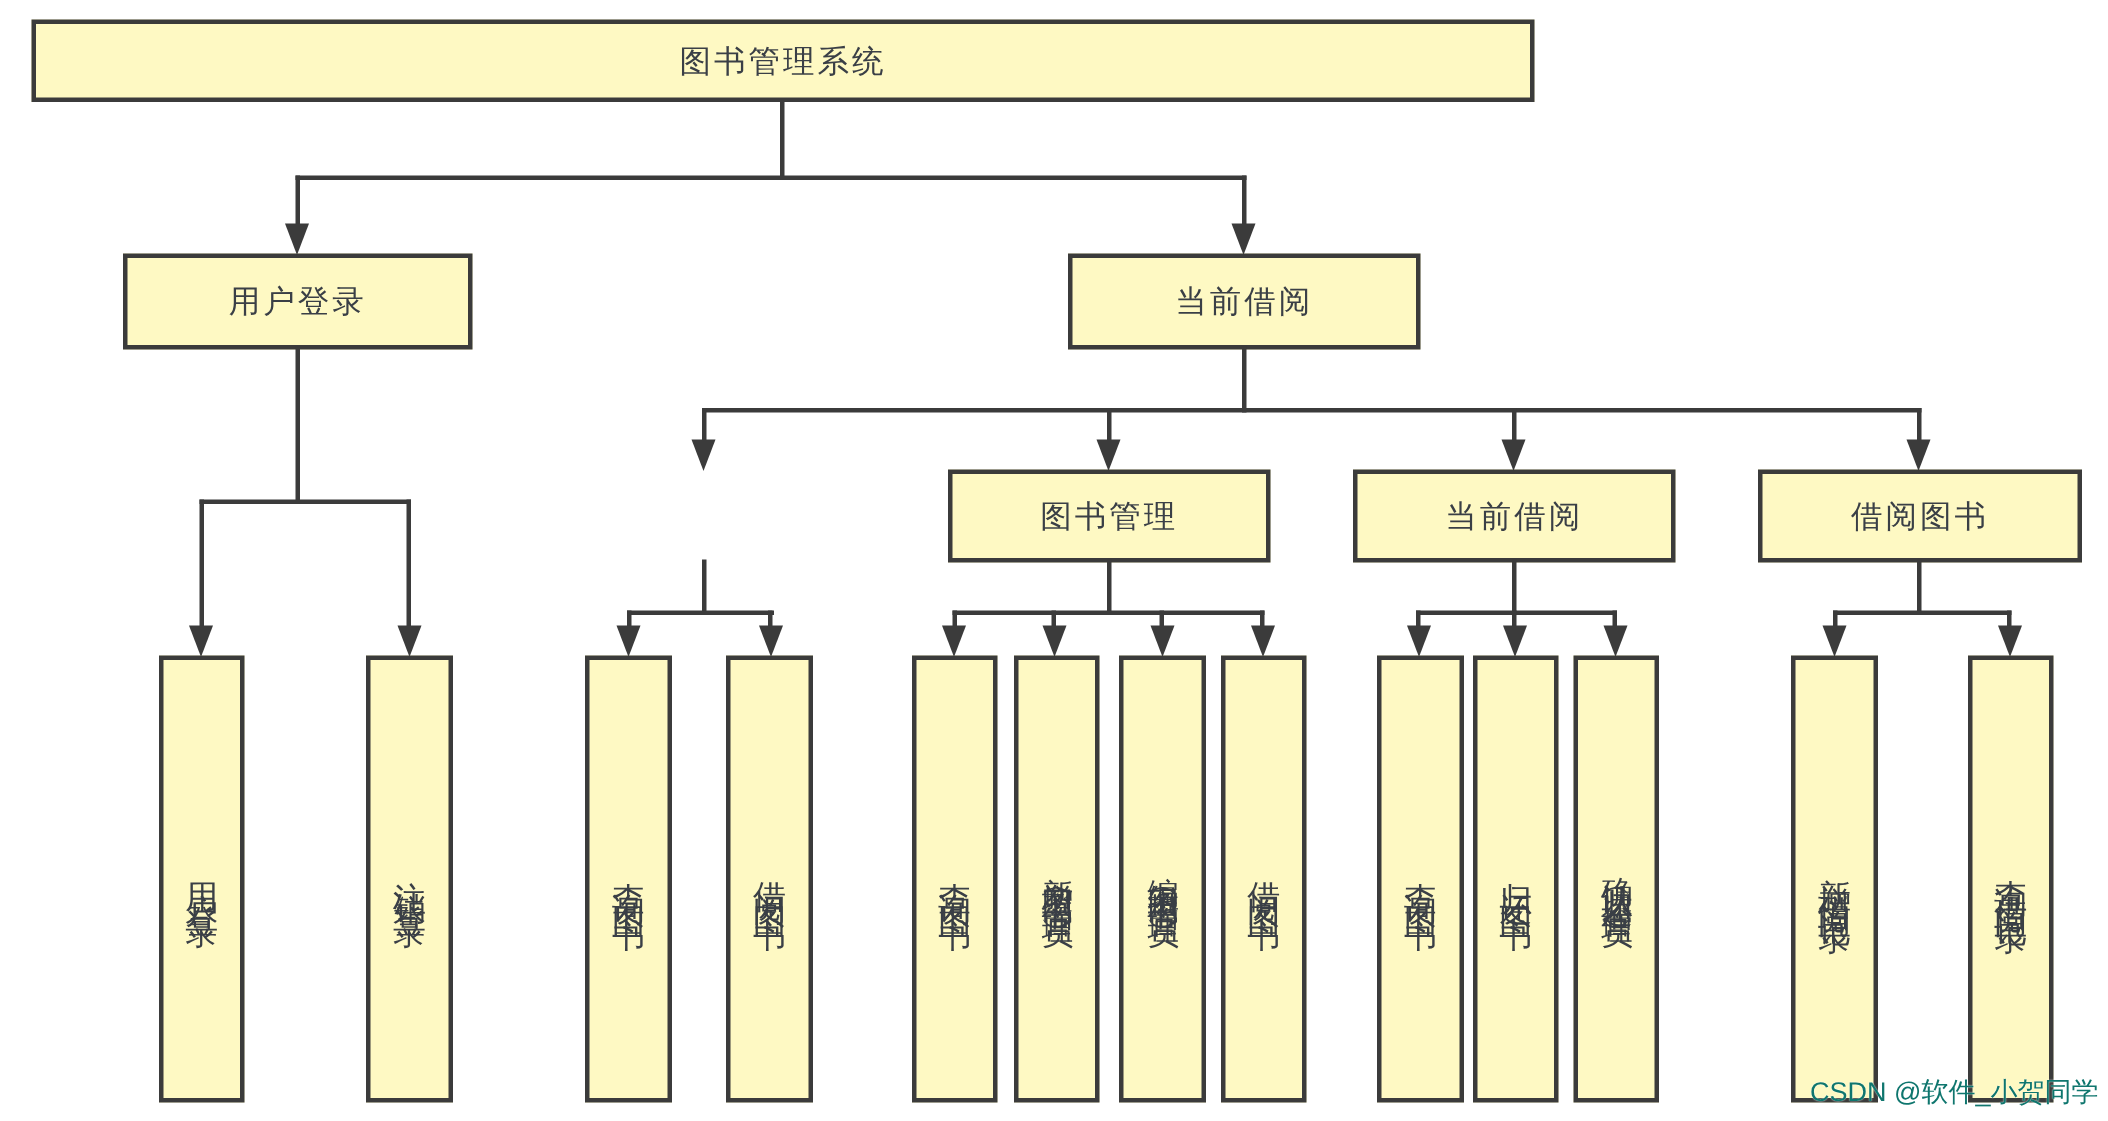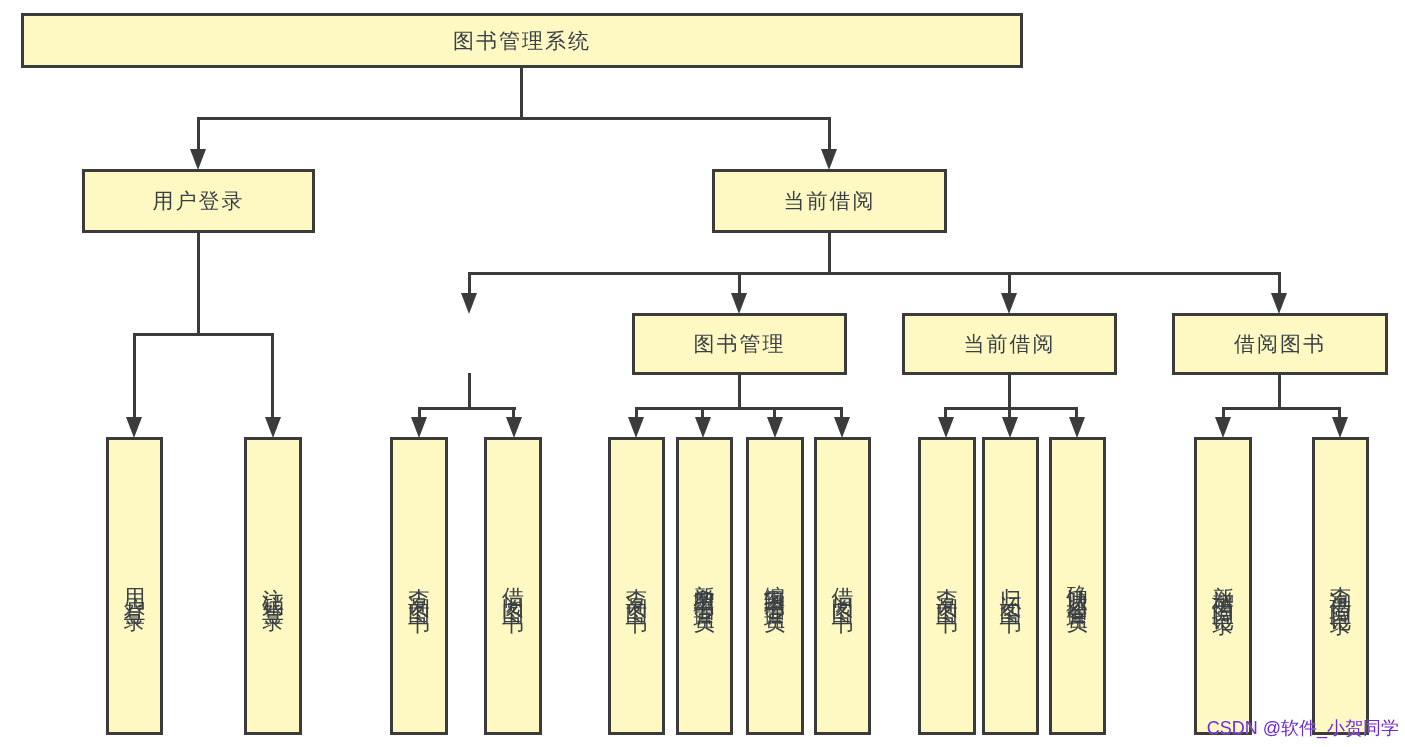--- a/index.html
+++ b/index.html
@@ -12,21 +12,21 @@
   .hlabel{font-size:21px;letter-spacing:2px;white-space:nowrap;}
   .leafbox{writing-mode:vertical-rl;text-orientation:mixed;}
   .vlabel{font-size:22px;letter-spacing:8px;line-height:1;white-space:nowrap;}
   .vline,.hline{position:absolute;background:#3b3b3b;}
   .vline{width:3px;}
   .hline{height:3px;}
   .arrow{position:absolute;width:0;height:0;
          border-left:8px solid transparent;border-right:8px solid transparent;
          border-top:21px solid #3b3b3b;}
   .watermark{position:absolute;left:1183px;top:716px;width:216px;
-             font-size:18px;color:#6d28d9;text-align:right;white-space:nowrap;
+             font-size:18px;color:#0f766e;text-align:right;white-space:nowrap;
              text-shadow:0 0 1px #ffffff;z-index:5;}
 </style>
 </head>
 <body>
 
 <div class="stage">
 
   <div class="box" style="left:21px;top:13px;width:1002px;height:55px;">
     <span class="hlabel">图书管理系统</span>
   </div>

